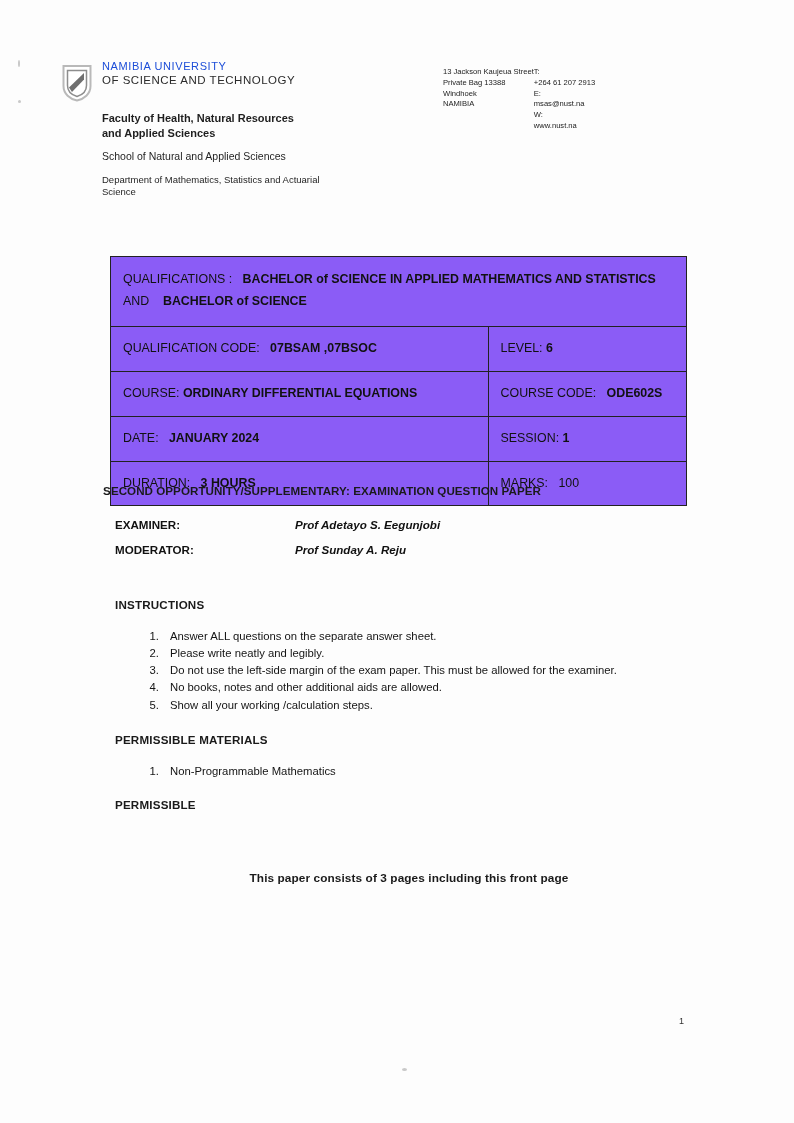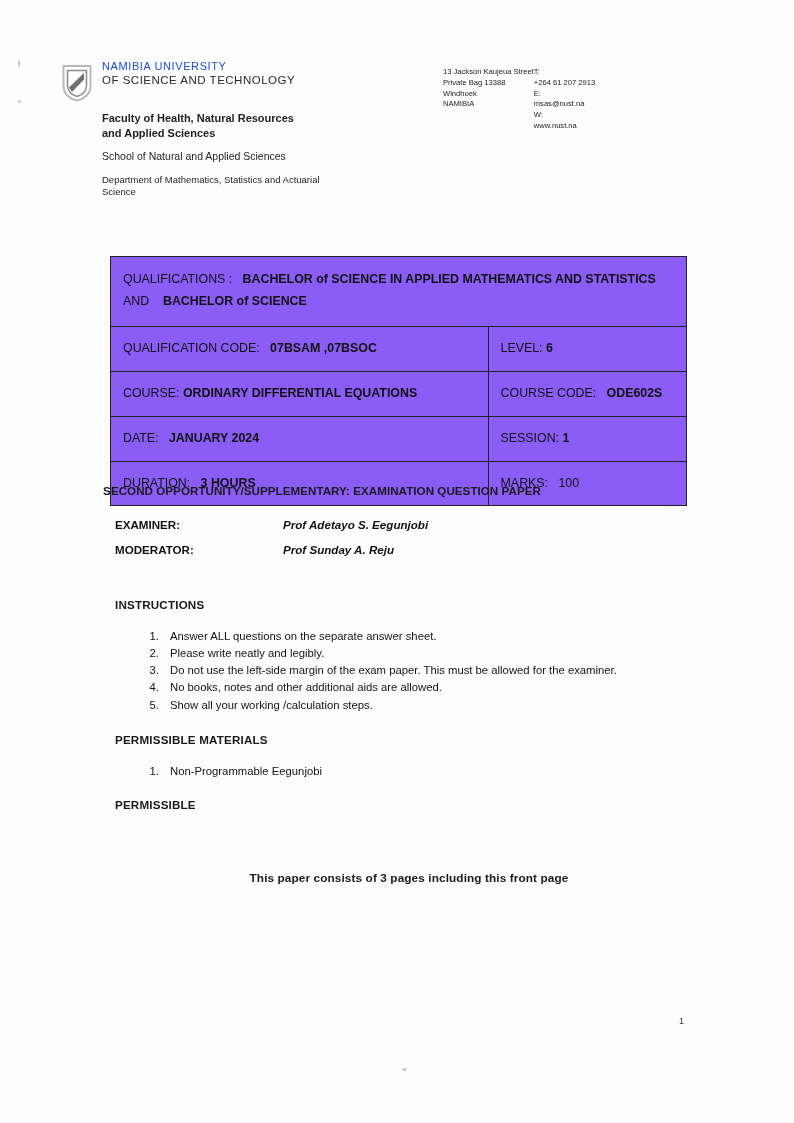--- a/index.html
+++ b/index.html
@@ -131,20 +131,21 @@
   .people {
     position: absolute;
     left: 115px;
     top: 518px;
     width: 600px;
     font-size: 11.6px;
   }
   .people .prow {
     display: flex;
     margin-bottom: 12px;
+    gap: 12px;
   }
   .people .plabel {
     width: 168px;
     font-weight: bold;
     color: #111;
   }
   .people .pname {
     font-style: italic;
     font-weight: bold;
     color: #111;
@@ -324,21 +325,21 @@
   <ol class="num-list" id="instructions-list">
     <li>Answer ALL questions on the separate answer sheet.</li>
     <li>Please write neatly and legibly.</li>
     <li>Do not use the left-side margin of the exam paper.  This must be allowed for the examiner.</li>
     <li>No books, notes and other additional aids are allowed.</li>
     <li>Show all your working /calculation steps.</li>
   </ol>
 
   <div class="section-head" id="materials-head">PERMISSIBLE MATERIALS</div>
   <ol class="num-list" id="materials-list">
-    <li>Non-Programmable Eegunjobi</li>
+    <li>Non-Programmable Mathematics</li>
   </ol>
 
   <div class="section-head" id="attachments-head">PERMISSIBLE</div>
 
   <div class="page-count">This paper consists of 3 pages including this front page</div>
 
   <div class="page-number">1</div>
 
   <div class="speck" style="left:18px; top:60px; width:2px; height:7px;"></div>
   <div class="speck" style="left:18px; top:100px; width:3px; height:3px;"></div>

